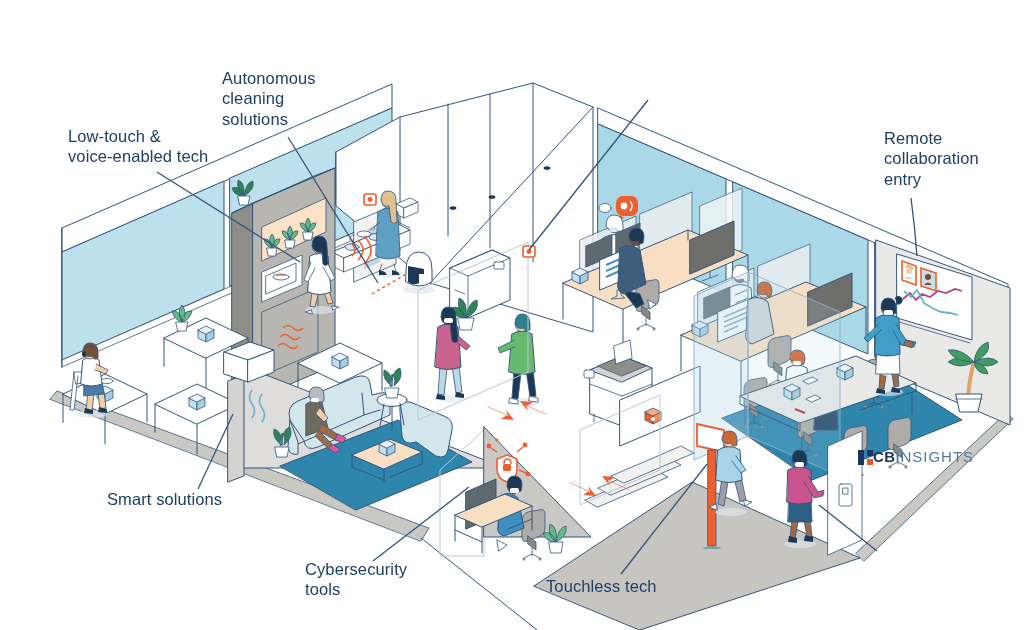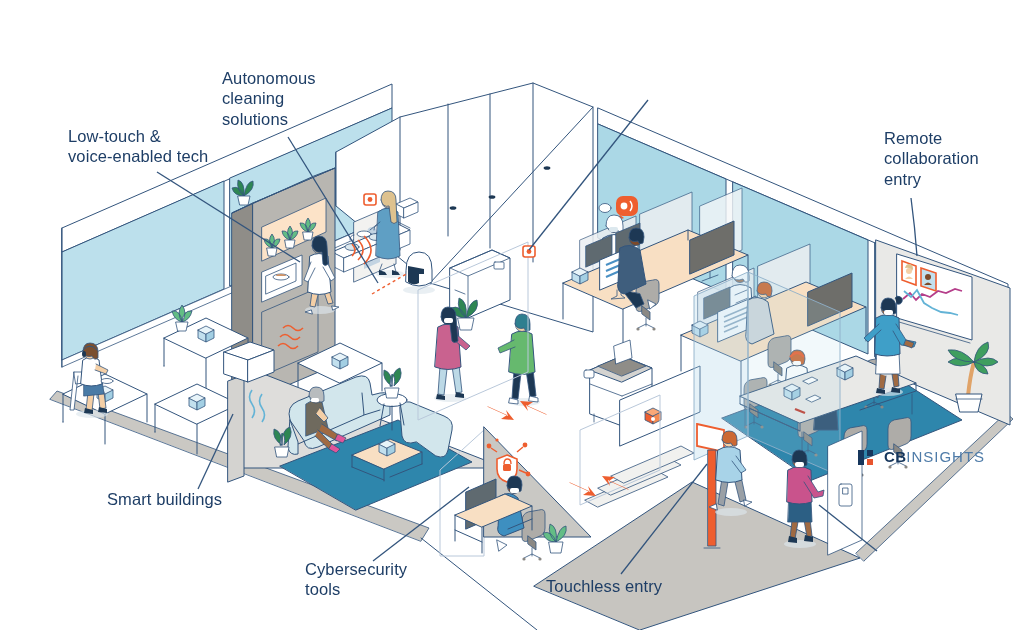--- a/index.html
+++ b/index.html
@@ -1,21 +1,21 @@
 <!DOCTYPE html>
 <html><head>
 <meta charset="utf-8">
 <style>
   html,body{margin:0;padding:0;background:#fff;}
   .stage{position:relative;width:1024px;height:630px;background:#fff;overflow:hidden;
          font-family:"Liberation Sans",sans-serif;}
   .stage svg{position:absolute;left:0;top:0;}
   .label{position:absolute;color:#1e3e66;font-size:16.5px;line-height:1.24;font-weight:500;
          white-space:pre-line;width:max-content;letter-spacing:.1px;}
-  .logo{position:absolute;display:flex;align-items:center;gap:11px;}
+  .logo{position:absolute;display:flex;align-items:center;gap:0;}
   .logo .mark{position:relative;width:15px;height:15px;}
   .logo .mark i{position:absolute;display:block;}
   .logo .m1{left:0;top:0;width:6px;height:15px;background:#16365c;}
   .logo .m2{left:9px;top:0;width:6px;height:6px;background:#16365c;}
   .logo .m3{left:9px;top:9px;width:6px;height:6px;background:#e8552e;}
   .logo .cb{font-weight:bold;color:#16365c;font-size:15px;letter-spacing:.3px;}
   .logo .ins{color:#4e7ba8;font-size:15px;letter-spacing:1px;}
   
   .ow{stroke:#33557d;stroke-width:1;stroke-linejoin:round;stroke-linecap:round;}
   .thin{stroke-width:.8;}
@@ -548,24 +548,24 @@
 </svg>
 
 <div class="label" style="left:68px;top:126px">Low-touch &amp;
 voice-enabled tech</div>
 <div class="label" style="left:222px;top:68px">Autonomous
 cleaning
 solutions</div>
 <div class="label" style="left:884px;top:128px">Remote
 collaboration
 entry</div>
-<div class="label" style="left:107px;top:489px">Smart buildings</div>
+<div class="label" style="left:107px;top:489px">Smart solutions</div>
 <div class="label" style="left:305px;top:559px">Cybersecurity
 tools</div>
-<div class="label" style="left:546px;top:576px">Touchless entry</div>
+<div class="label" style="left:546px;top:576px">Touchless tech</div>
 
 <div class="logo" style="left:858px;top:448px">
   <span class="mark">
         <i class="m1"></i>
         <i class="m2"></i>
         <i class="m3"></i>
       </span>
   <span><span class="cb">CB</span><span class="ins">INSIGHTS</span></span>
 </div>
 </div>

